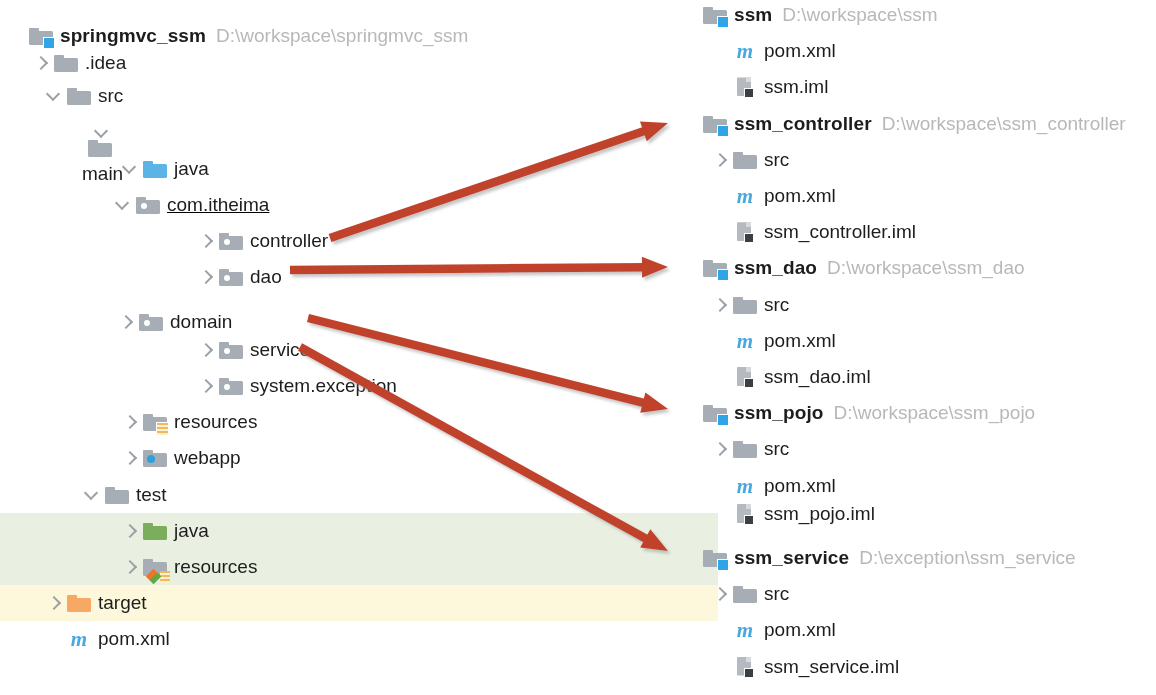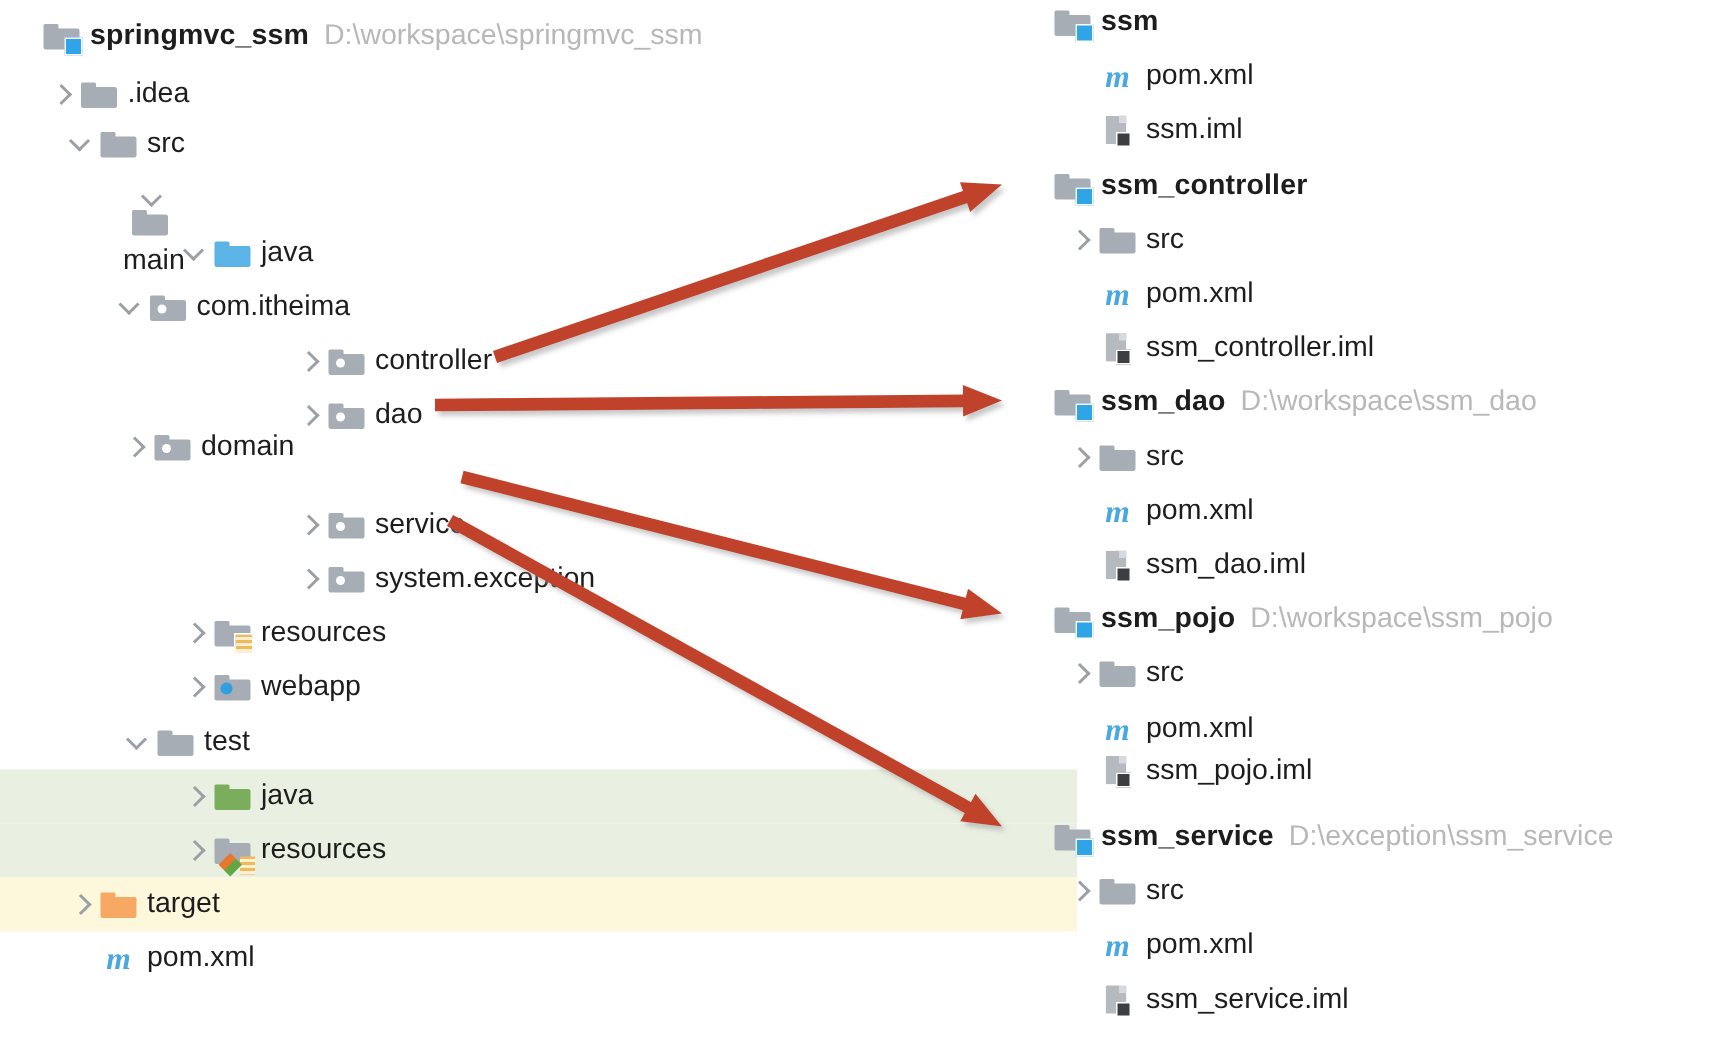--- a/index.html
+++ b/index.html
@@ -210,21 +210,21 @@
     left: 0; top: 0;
     width: 1156px; height: 695px;
     pointer-events: none;
     z-index: 5;
   }
 </style>
 </head>
 <body>
 
 <div class="pane pane-left" id="left-pane">
-    <div class="row" style="top: 6px; padding-left: 6px; z-index: 2;">
+    <div class="row" style="top: 18px; padding-left: 6px; z-index: 2;">
       <span class="twisty none"></span>
       <span class="icon">
         <span class="fold g">
           <span class="tab"></span>
           <span class="body"></span>
         </span>
         <span class="mod-badge"></span>
       </span>
       <span class="label bold">springmvc_ssm</span>
       <span class="path">D:\workspace\springmvc_ssm</span>
@@ -262,21 +262,21 @@
     <div class="row" style="top: 150.8px; padding-left: 120px; z-index: 2;">
       <span class="twisty down"></span>
       <span class="icon">
         <span class="fold blue">
           <span class="tab"></span>
           <span class="body"></span>
         </span>
       </span>
       <span class="label">java</span>
     </div>
-    <div class="row" style="top: 187px; padding-left: 77px; z-index: 2;">
+    <div class="row" style="top: 187px; padding-left: 113px; z-index: 2; text-decoration: underline;">
       <span class="twisty down"></span>
       <span class="icon">
         <span class="fold g">
           <span class="tab"></span>
           <span class="body"></span>
         </span>
         <span class="pkg-dot"></span>
       </span>
       <span class="label">com.itheima</span>
     </div>
@@ -295,21 +295,21 @@
       <span class="twisty right"></span>
       <span class="icon">
         <span class="fold g">
           <span class="tab"></span>
           <span class="body"></span>
         </span>
         <span class="pkg-dot"></span>
       </span>
       <span class="label">dao</span>
     </div>
-    <div class="row" style="top: 280px; padding-left: 80px; z-index: 2;">
+    <div class="row" style="top: 304px; padding-left: 116px; z-index: 2;">
       <span class="twisty right"></span>
       <span class="icon">
         <span class="fold g">
           <span class="tab"></span>
           <span class="body"></span>
         </span>
         <span class="pkg-dot"></span>
       </span>
       <span class="label">domain</span>
     </div>
@@ -415,20 +415,21 @@
     <div class="row" style="top: -3px; padding-left: 20px; z-index: 2;">
       <span class="twisty none"></span>
       <span class="icon">
         <span class="fold g">
           <span class="tab"></span>
           <span class="body"></span>
         </span>
         <span class="mod-badge"></span>
       </span>
       <span class="label bold">ssm</span>
+      <span class="path">D:\workspace\ssm</span>
     </div>
     <div class="row" style="top: 33.2px; padding-left: 50px; z-index: 2;">
       <span class="twisty none"></span>
       <span class="mvn">m</span>
       <span class="label">pom.xml</span>
     </div>
     <div class="row" style="top: 69.4px; padding-left: 50px; z-index: 2;">
       <span class="twisty none"></span>
       <span class="iml">
         <span class="sheet"></span>
@@ -440,20 +441,21 @@
     <div class="row" style="top: 105.6px; padding-left: 20px; z-index: 2;">
       <span class="twisty none"></span>
       <span class="icon">
         <span class="fold g">
           <span class="tab"></span>
           <span class="body"></span>
         </span>
         <span class="mod-badge"></span>
       </span>
       <span class="label bold">ssm_controller</span>
+      <span class="path">D:\workspace\ssm_controller</span>
     </div>
     <div class="row" style="top: 141.8px; padding-left: 50px; z-index: 2;">
       <span class="twisty right"></span>
       <span class="icon">
         <span class="fold g">
           <span class="tab"></span>
           <span class="body"></span>
         </span>
       </span>
       <span class="label">src</span>

